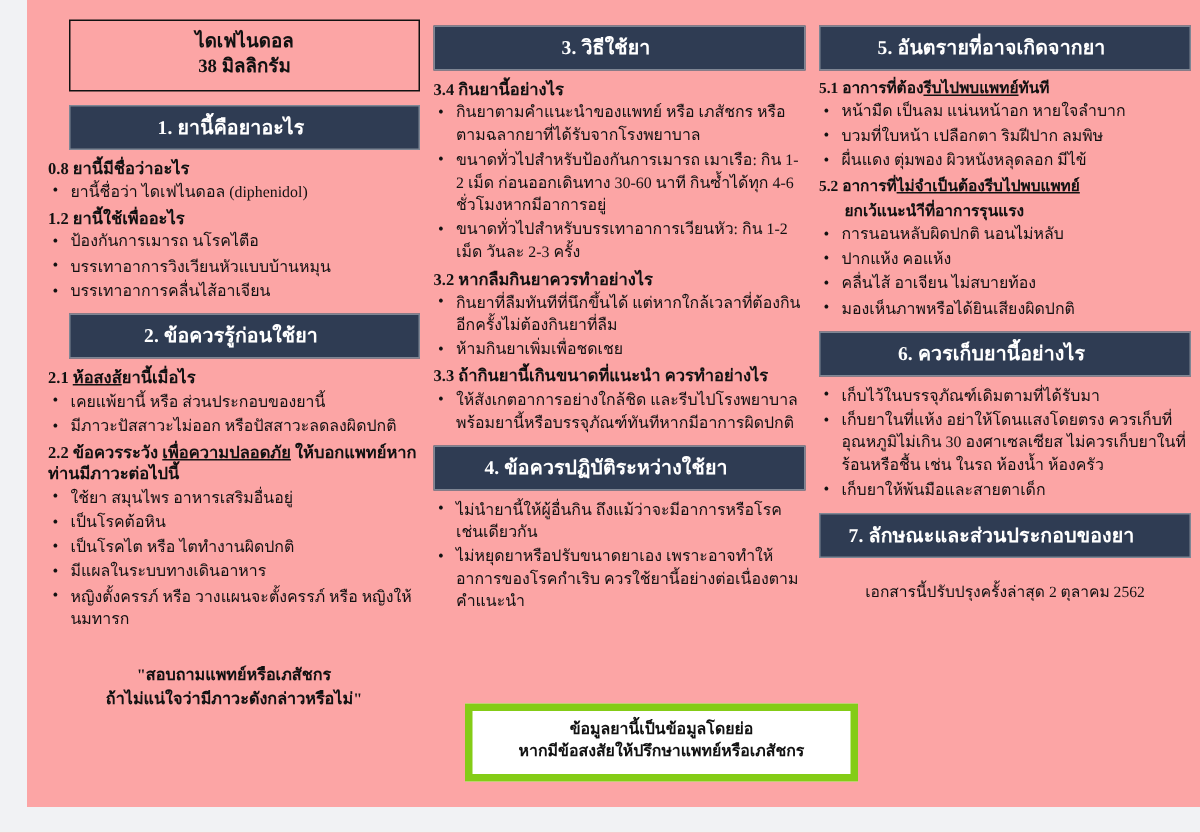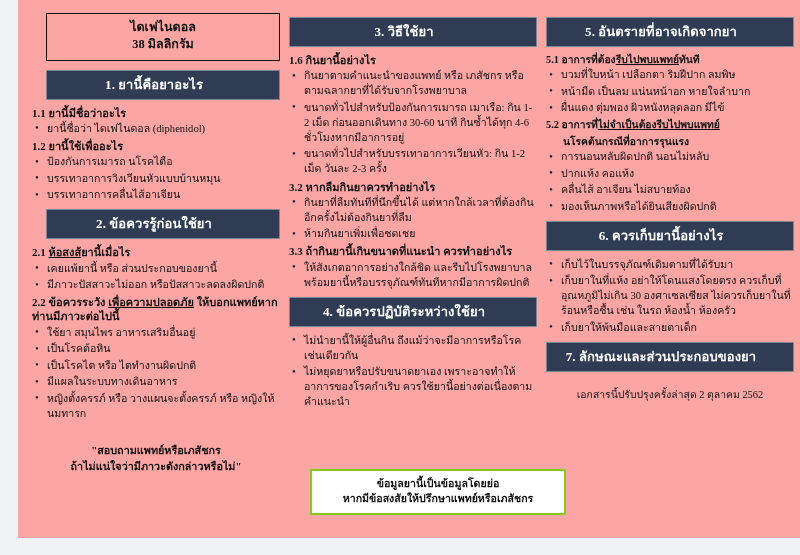--- a/index.html
+++ b/index.html
@@ -107,21 +107,21 @@
     color: #111111;
     margin-top: 14px;
   }
 
   
   .footer-box {
     position: absolute;
     left: 292px;
     top: 469px;
     width: 240px;
-    border: 2px solid #84cc16;
+    border: 5px solid #84cc16;
     background: #ffffff;
     text-align: center;
     font-size: 10.6px;
     font-weight: bold;
     color: #111111;
     padding: 5px 6px 6px 6px;
     line-height: 1.45;
   }
 </style>
 </head>
@@ -133,21 +133,21 @@
 
     <div class="col col-1">
 
       <div class="title-box">
         <div>ไดเฟไนดอล</div>
         <div>38 มิลลิกรัม</div>
       </div>
 
       <div class="sec-head indent-l">1. ยานี้คือยาอะไร</div>
 
-      <div class="sub">1.1 ยานี้มีชื่อว่าอะไร</div>
+      <div class="sub">0.8 ยานี้มีชื่อว่าอะไร</div>
       <ul class="items">
         <li>ยานี้ชื่อว่า ไดเฟไนดอล (diphenidol)</li>
       </ul>
 
       <div class="sub">1.2 ยานี้ใช้เพื่ออะไร</div>
       <ul class="items">
         <li>ป้องกันการเมารถ นโรคไตือ</li>
         <li>บรรเทาอาการวิงเวียนหัวแบบบ้านหมุน</li>
         <li>บรรเทาอาการคลื่นไส้อาเจียน</li>
       </ul>
@@ -173,21 +173,21 @@
         <div>"สอบถามแพทย์หรือเภสัชกร</div>
         <div>ถ้าไม่แน่ใจว่ามีภาวะดังกล่าวหรือไม่"</div>
       </div>
 
     </div>
 
     <div class="col col-2">
 
       <div class="sec-head">3. วิธีใช้ยา</div>
 
-      <div class="sub">1.6 กินยานี้อย่างไร</div>
+      <div class="sub">3.4 กินยานี้อย่างไร</div>
       <ul class="items">
         <li>กินยาตามคำแนะนำของแพทย์ หรือ เภสัชกร หรือ ตามฉลากยาที่ได้รับจากโรงพยาบาล</li>
         <li>ขนาดทั่วไปสำหรับป้องกันการเมารถ เมาเรือ: กิน 1-2 เม็ด ก่อนออกเดินทาง 30-60 นาที กินซ้ำได้ทุก 4-6 ชั่วโมงหากมีอาการอยู่</li>
         <li>ขนาดทั่วไปสำหรับบรรเทาอาการเวียนหัว: กิน 1-2 เม็ด วันละ 2-3 ครั้ง</li>
       </ul>
 
       <div class="sub">3.2 หากลืมกินยาควรทำอย่างไร</div>
       <ul class="items">
         <li>กินยาที่ลืมทันทีที่นึกขึ้นได้ แต่หากใกล้เวลาที่ต้องกินอีกครั้งไม่ต้องกินยาที่ลืม</li>
         <li>ห้ามกินยาเพิ่มเพื่อชดเชย</li>
@@ -205,27 +205,27 @@
       </ul>
 
     </div>
 
     <div class="col col-3">
 
       <div class="sec-head">5. อันตรายที่อาจเกิดจากยา</div>
 
       <div class="sub small"><span>5.1  อาการที่ต้อง</span><u>รีบไปพบแพทย์</u><span>ทันที</span></div>
       <ul class="items">
+        <li>หน้ามืด เป็นลม แน่นหน้าอก หายใจลำบาก</li>
         <li>บวมที่ใบหน้า เปลือกตา ริมฝีปาก  ลมพิษ</li>
-        <li>หน้ามืด เป็นลม แน่นหน้าอก หายใจลำบาก</li>
         <li>ผื่นแดง ตุ่มพอง ผิวหนังหลุดลอก มีไข้</li>
       </ul>
 
       <div class="sub small"><span>5.2  อาการที่</span><u>ไม่จำเป็นต้องรีบไปพบแพทย์</u></div>
-      <div class="sub small" style="margin-left:17px;">นโรคต้นกรณีที่อาการรุนแรง</div>
+      <div class="sub small" style="margin-left:17px;">ยกเว้แนะนำีที่อาการรุนแรง</div>
       <ul class="items">
         <li>การนอนหลับผิดปกติ นอนไม่หลับ</li>
         <li>ปากแห้ง คอแห้ง</li>
         <li>คลื่นไส้ อาเจียน ไม่สบายท้อง</li>
         <li>มองเห็นภาพหรือได้ยินเสียงผิดปกติ</li>
       </ul>
 
       <div class="sec-head">6. ควรเก็บยานี้อย่างไร</div>
       <ul class="items">
         <li>เก็บไว้ในบรรจุภัณฑ์เดิมตามที่ได้รับมา</li>

